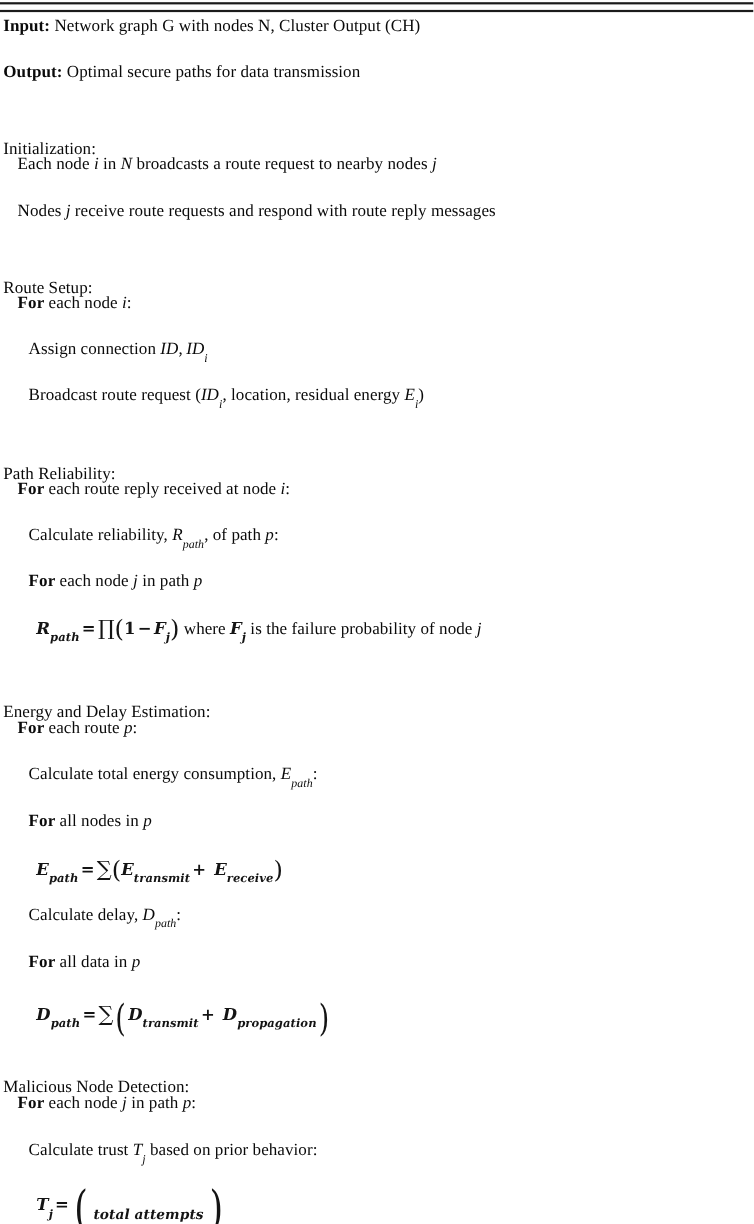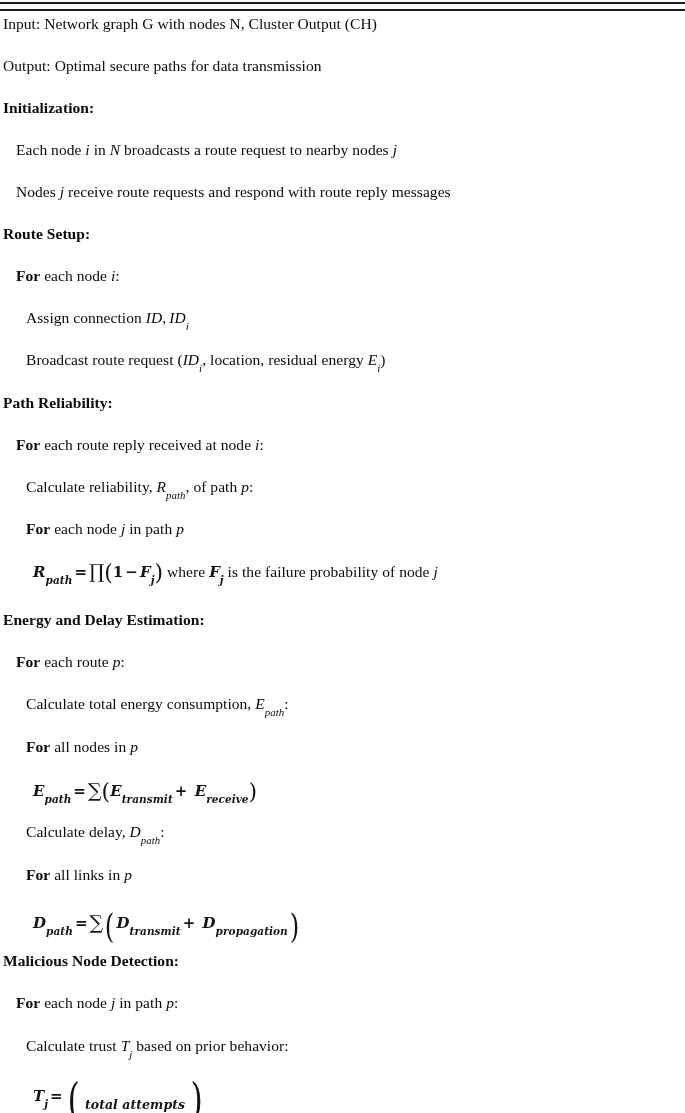--- a/index.html
+++ b/index.html
@@ -36,30 +36,31 @@
 
   .line {
     position: absolute;
     white-space: nowrap;
     font-size: 15.5px;
     line-height: 20px;
     letter-spacing: 0.05px;
   }
 
   .hdr {
-    font-weight: bold;
+    font-weight: normal;
     font-size: 15.5px;
+    margin-top: 28px;
   }
 
   .kw {
     font-weight: bold;
   }
 
   .lbl {
-    font-weight: normal;
+    font-weight: bold;
   }
 
   var, .var {
     font-style: italic;
     font-family: "Liberation Serif", "DejaVu Serif", serif;
   }
 
   
   .math {
     font-family: "DejaVu Serif", "Liberation Serif", serif;
@@ -211,21 +212,21 @@
 
   <div class="line i3" style="top:779px">
     <span class="math"><span>E</span><sub>path</sub><span class="op">=</span><span class="big">∑</span><span class="paren">(</span><span>E</span><sub>transmit</sub><span class="op">+</span>&nbsp;<span>E</span><sub>receive</sub><span class="paren">)</span></span>
   </div>
 
   <div class="line i2" style="top:822px">
     <span>Calculate delay, </span><var>D</var><sub>path</sub><span>:</span>
   </div>
 
   <div class="line i2" style="top:865px">
-    <span class="kw">For</span><span> all links in </span><var>p</var>
+    <span class="kw">For</span><span> all data in </span><var>p</var>
   </div>
 
   <div class="line i3" style="top:906px">
     <span class="math"><span>D</span><sub>path</sub><span class="op">=</span><span class="big">∑</span><span class="tall-paren">(</span><span>D</span><sub>transmit</sub><span class="op">+</span>&nbsp;<span>D</span><sub>propagation</sub><span class="tall-paren">)</span></span>
   </div>
 
   <div class="line i0 hdr" style="top:951px">Malicious Node Detection:</div>
 
   <div class="line i1" style="top:993px">
     <span class="kw">For</span><span> each node </span><var>j</var><span> in path </span><var>p</var><span>:</span>

